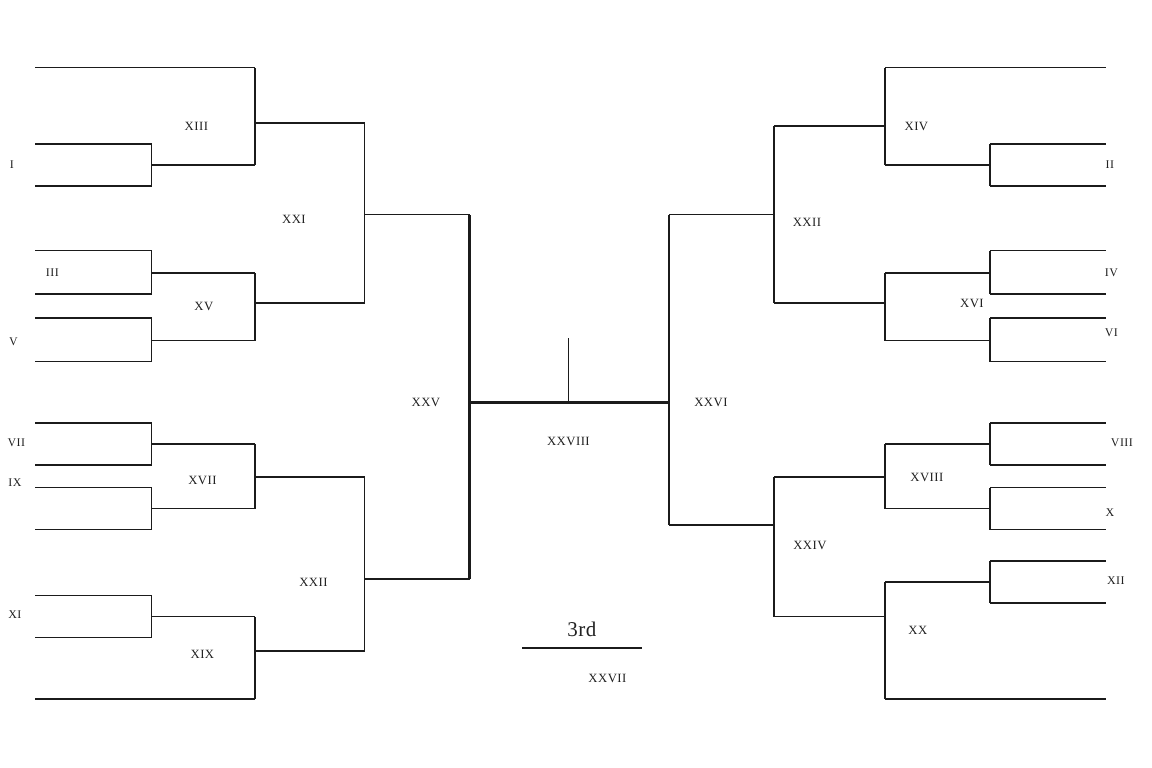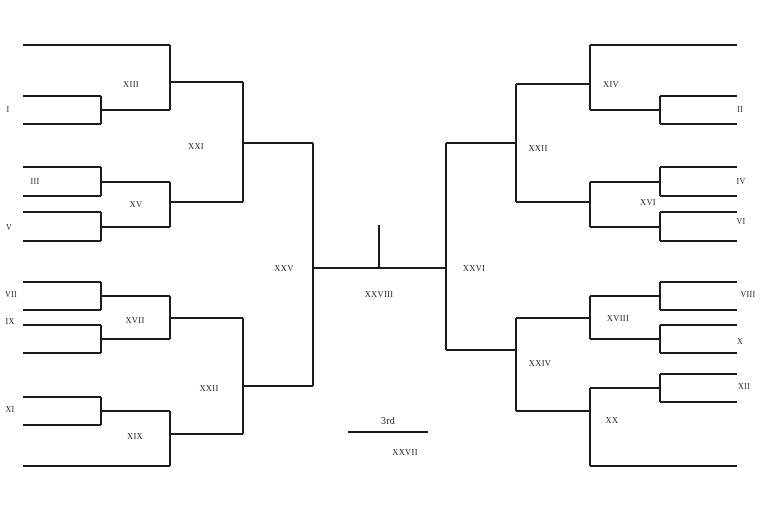--- a/index.html
+++ b/index.html
@@ -43,21 +43,21 @@
     transform: translate(-50%, -50%);
     user-select: none;
   }
   .label.seed {
     font-size: 8px;
   }
   .label.match {
     font-size: 8.5px;
   }
   .label.third-title {
-    font-size: 10px;
+    font-size: 14px;
   }
 </style>
 </head>
 <body>
 
 <div id="bracket-page">
 
   <svg id="bracket-svg" viewBox="0 0 768 512">
 
     <g>

